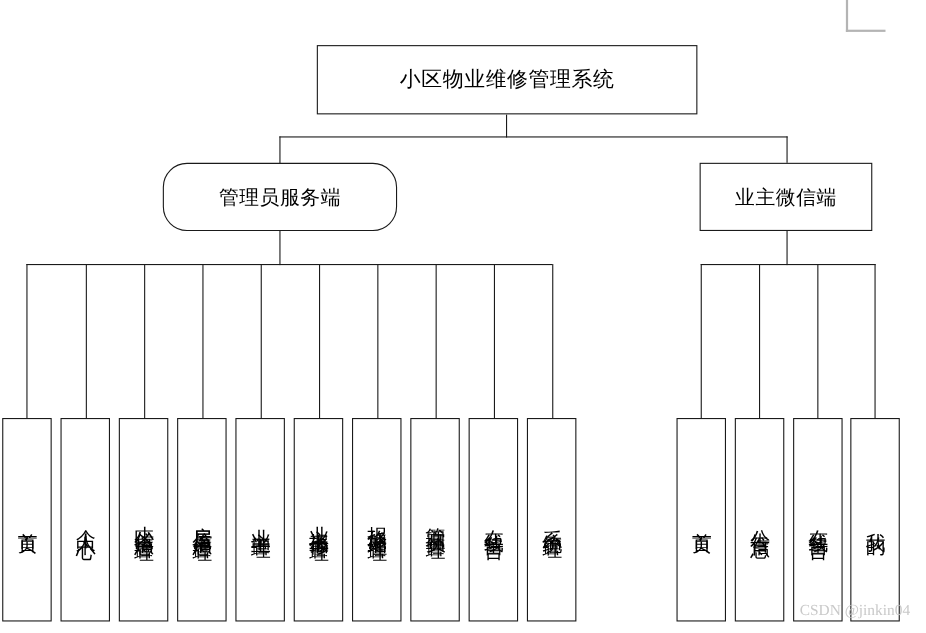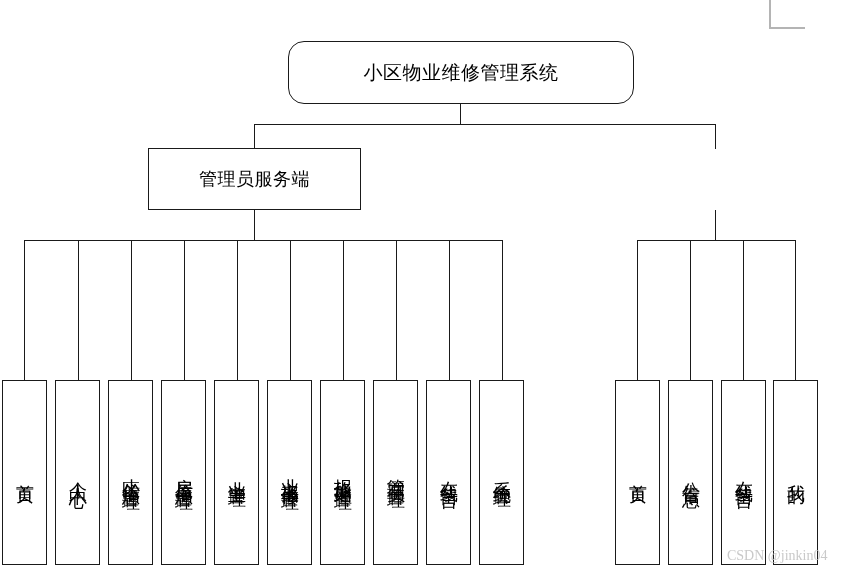--- a/index.html
+++ b/index.html
@@ -30,21 +30,20 @@
     color: #000000;
     z-index: 3;
   }
   .node-label {
     display: block;
     line-height: 1.04;
     letter-spacing: 0.5px;
   }
   .root {
     font-size: 19px;
-    border-radius: 16px;
   }
   .level2 {
     font-size: 18px;
   }
   
   .leaf {
     align-items: center;
     justify-content: center;
   }
   .leaf .node-label {
@@ -93,21 +92,21 @@
     <span class="node-label">小区物业维修管理系统</span>
   </div>
 
   <div class="conn v" style="left:460px; top:104px; height:21px;"></div>
 
   <div class="conn h" style="left:254px; top:124px; width:462px;"></div>
 
   <div class="conn v" style="left:254px; top:124px; height:25px;"></div>
   <div class="conn v" style="left:715px; top:124px; height:25px;"></div>
 
-  <div class="node level2" style="left:148px; top:148px; width:213px; height:62px;">
+  <div class="node level2" style="left:148px; top:148px; width:213px; height:62px;border-radius:22px;">
     <span class="node-label">管理员服务端</span>
   </div>
 
   <div class="conn v" style="left:254px; top:210px; height:31px;"></div>
 
   <div class="conn h" style="left:24px; top:240px; width:478px;"></div>
 
   <div class="conn v" style="left:24px;  top:240px; height:140px;"></div>
   <div class="conn v" style="left:78px;  top:240px; height:140px;"></div>
   <div class="conn v" style="left:131px; top:240px; height:140px;"></div>
@@ -143,20 +142,23 @@
   <div class="node leaf" style="left:373px; top:380px; width:45px; height:185px;">
     <span class="node-label">管理员管理</span>
   </div>
   <div class="node leaf" style="left:426px; top:380px; width:45px; height:185px;">
     <span class="node-label">在线留言</span>
   </div>
   <div class="node leaf" style="left:479px; top:380px; width:45px; height:185px;">
     <span class="node-label">系统管理</span>
   </div>
 
+  <div class="node level2" style="left:636px; top:148px; width:157px; height:62px;">
+    <span class="node-label">业主微信端</span>
+  </div>
 
   <div class="conn v" style="left:715px; top:210px; height:31px;"></div>
 
   <div class="conn h" style="left:637px; top:240px; width:159px;"></div>
 
   <div class="conn v" style="left:637px; top:240px; height:140px;"></div>
   <div class="conn v" style="left:690px; top:240px; height:140px;"></div>
   <div class="conn v" style="left:743px; top:240px; height:140px;"></div>
   <div class="conn v" style="left:795px; top:240px; height:140px;"></div>
 

